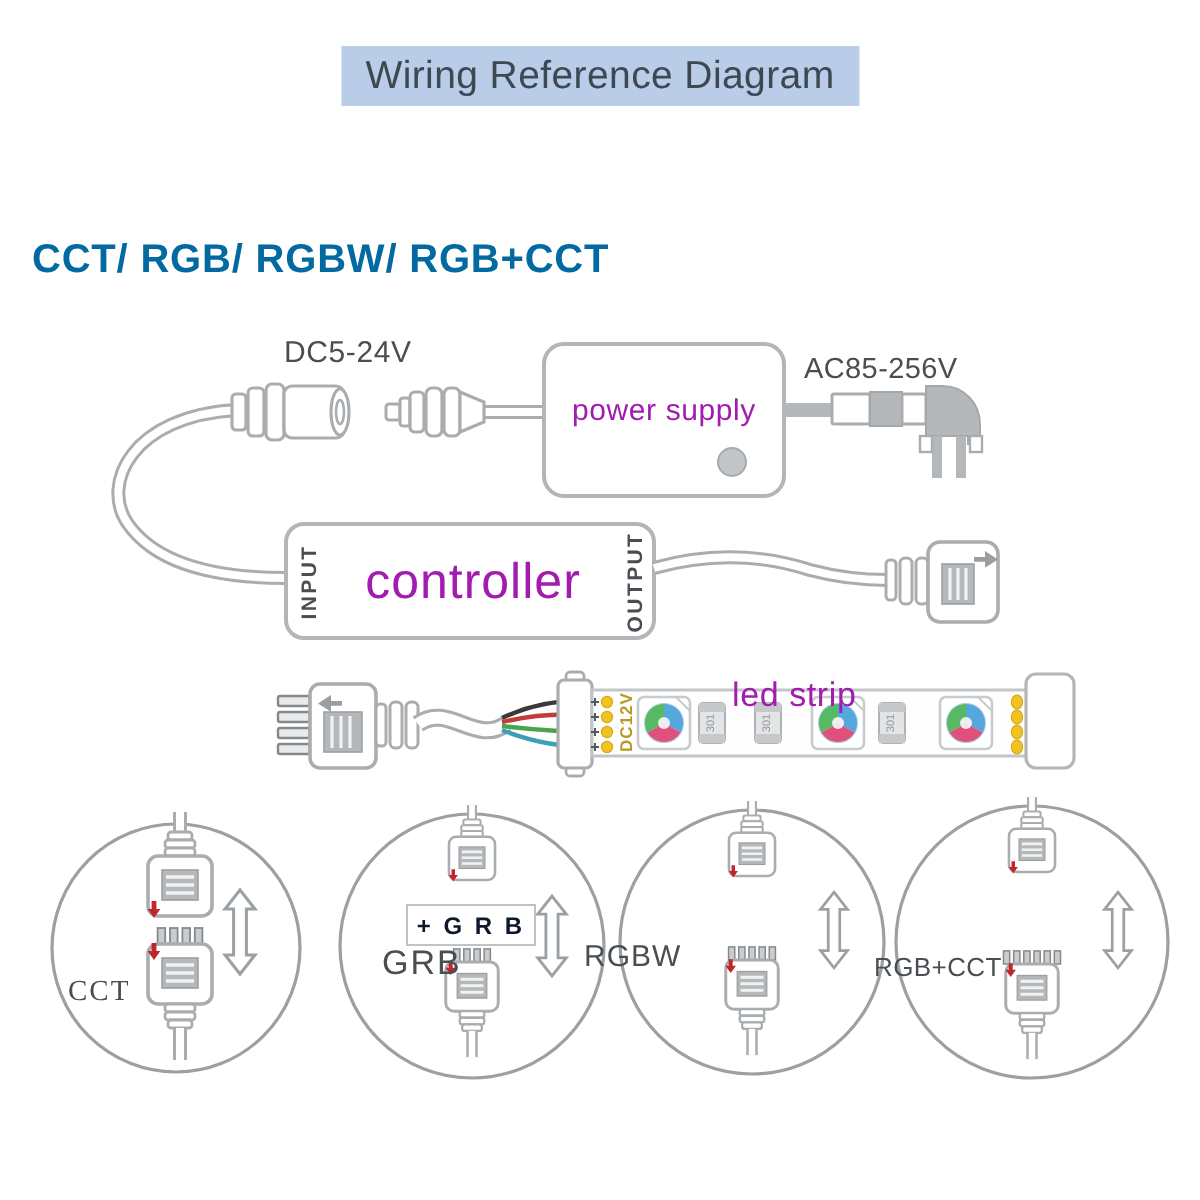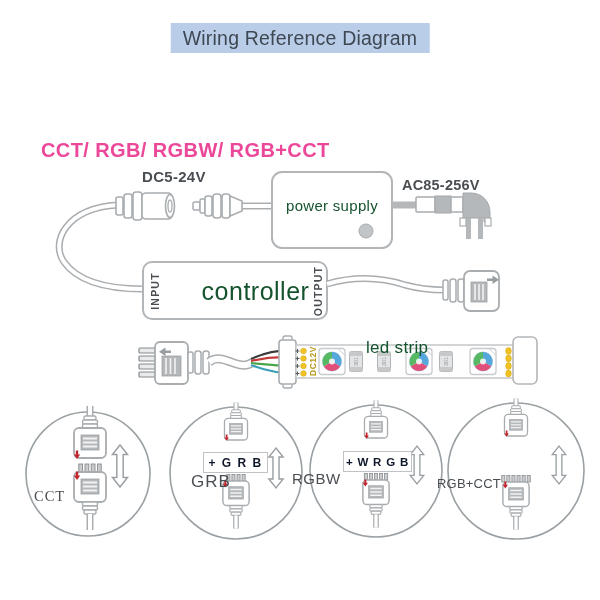--- a/index.html
+++ b/index.html
@@ -2,27 +2,27 @@
 <html><head>
 <meta charset="utf-8">
 <style>
   html,body{margin:0;padding:0;background:#fff;}
   .stage{position:relative;width:600px;height:600px;background:#fff;overflow:hidden;
          font-family:"Liberation Sans",sans-serif;}
   .stage svg{position:absolute;left:0;top:0;}
   .abs{position:absolute;white-space:nowrap;}
   .title{left:50%;top:23px;transform:translateX(-50%);background:#b9cce8;color:#3e4852;
          font-size:19.5px;line-height:30px;padding:0 12px;letter-spacing:.2px;}
-  .heading{left:41px;top:119px;color:#ec4899;font-size:20px;font-weight:700;letter-spacing:.4px;margin-top:20px;}
+  .heading{left:16px;top:119px;color:#0369a1;font-size:20px;font-weight:700;letter-spacing:.4px;}
   .dark-lab{color:#4a4e52;}
-  .gray-lab{color:#14532d;}
-  .dc-lab{left:142px;top:168px;font-size:15px;letter-spacing:.3px;font-weight:bold;}
-  .ac-lab{left:402px;top:177px;font-size:14.5px;letter-spacing:.2px;font-weight:bold;}
+  .gray-lab{color:#a21caf;}
+  .dc-lab{left:142px;top:168px;font-size:15px;letter-spacing:.3px;}
+  .ac-lab{left:402px;top:177px;font-size:14.5px;letter-spacing:.2px;}
   .ps-lab{left:272px;top:197px;width:120px;text-align:center;font-size:15px;letter-spacing:.3px;}
-  .ctrl-lab{left:143px;top:277px;width:187px;text-align:center;font-size:25px;letter-spacing:.5px;margin-left:19px;}
+  .ctrl-lab{left:143px;top:277px;width:187px;text-align:center;font-size:25px;letter-spacing:.5px;}
   .vert{transform:translate(-50%,-50%) rotate(-90deg);font-size:10.5px;font-weight:700;letter-spacing:1.2px;}
   .in-lab{left:155px;top:291px;}
   .out-lab{left:318px;top:291px;}
   .strip-lab{left:366px;top:325px;font-size:17px;letter-spacing:.3px;margin-top:13px;}
   .dc12v{left:313px;top:361px;transform:translate(-50%,-50%) rotate(-90deg);
          font-size:8.5px;font-weight:700;color:#b89a1e;letter-spacing:.5px;}
   .circ-lab{color:#4a4e52;font-weight:400;}
   .cct-lab{left:34px;top:488px;font-size:14.5px;letter-spacing:1px;font-family:Liberation Serif, serif;}
   .grb-lab{left:173px;top:472px;font-size:17px;letter-spacing:1px;padding-left:18px;}
   .rgbw-lab{left:292px;top:470px;font-size:15px;letter-spacing:.5px;}
@@ -290,15 +290,14 @@
 <div class="abs out-lab vert dark-lab">OUTPUT</div>
 <div class="abs strip-lab gray-lab">led strip</div>
 <div class="abs dc12v">DC12V</div>
 
 <div class="abs circ-lab cct-lab">CCT</div>
 <div class="abs circ-lab grb-lab">GRB</div>
 <div class="abs circ-lab rgbw-lab">RGBW</div>
 <div class="abs circ-lab rgbcct-lab">RGB+CCT</div>
 
 <div class="abs pinbox pb-grb">+ G R B</div>
-<div class="abs pinbox pb-rgbw">+ W R G B</div>
 
 </div>
 
 </body></html>

